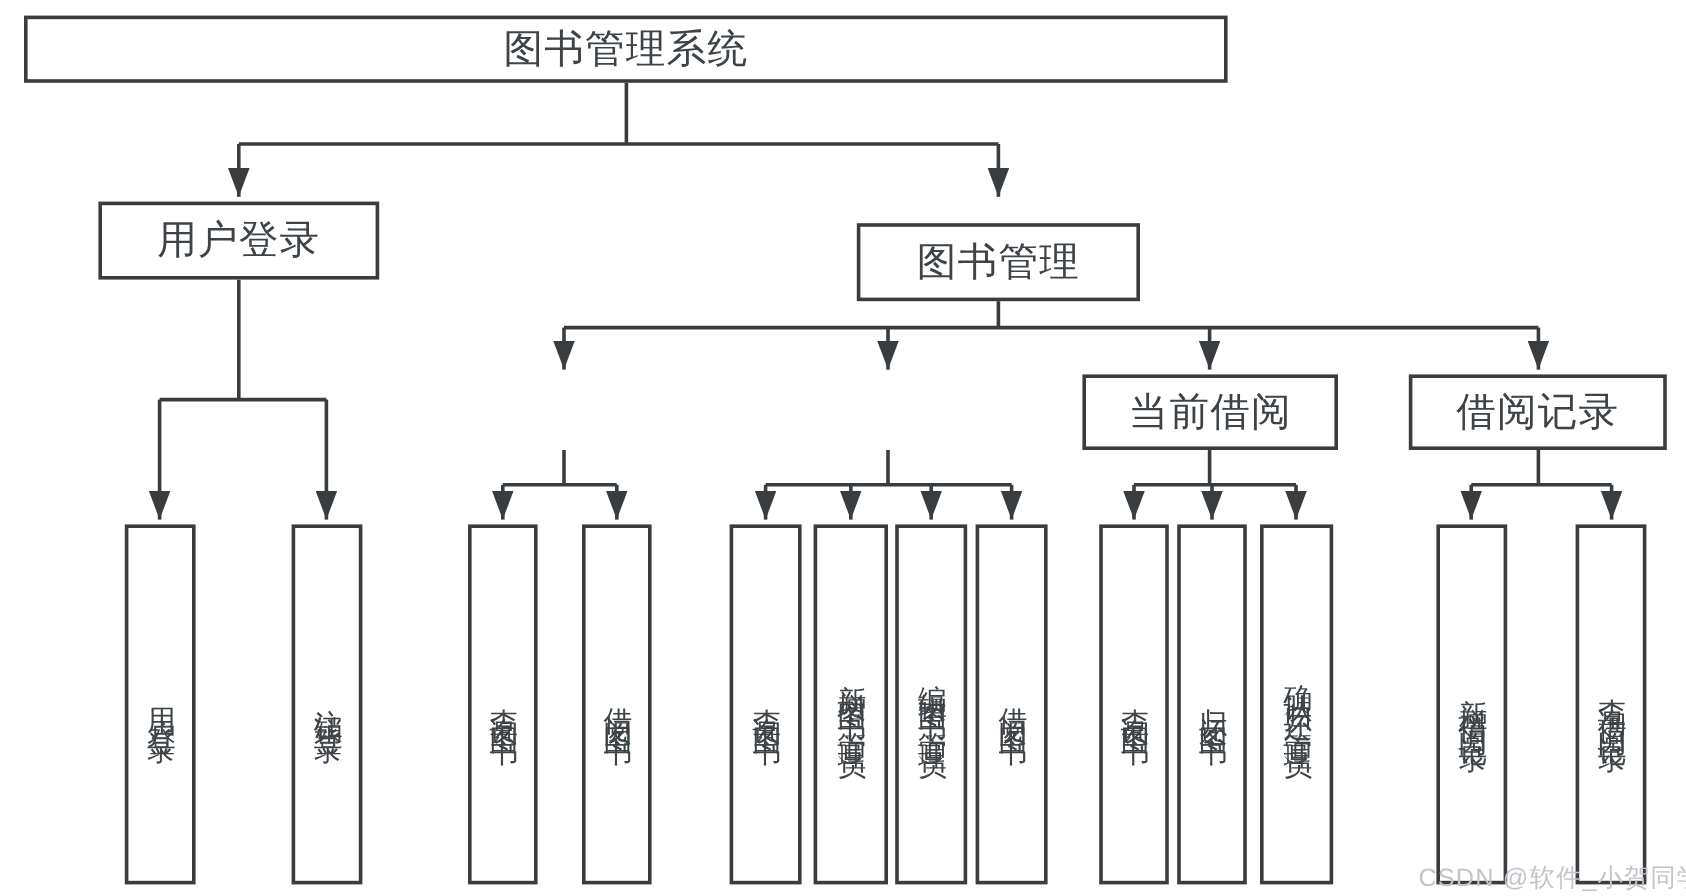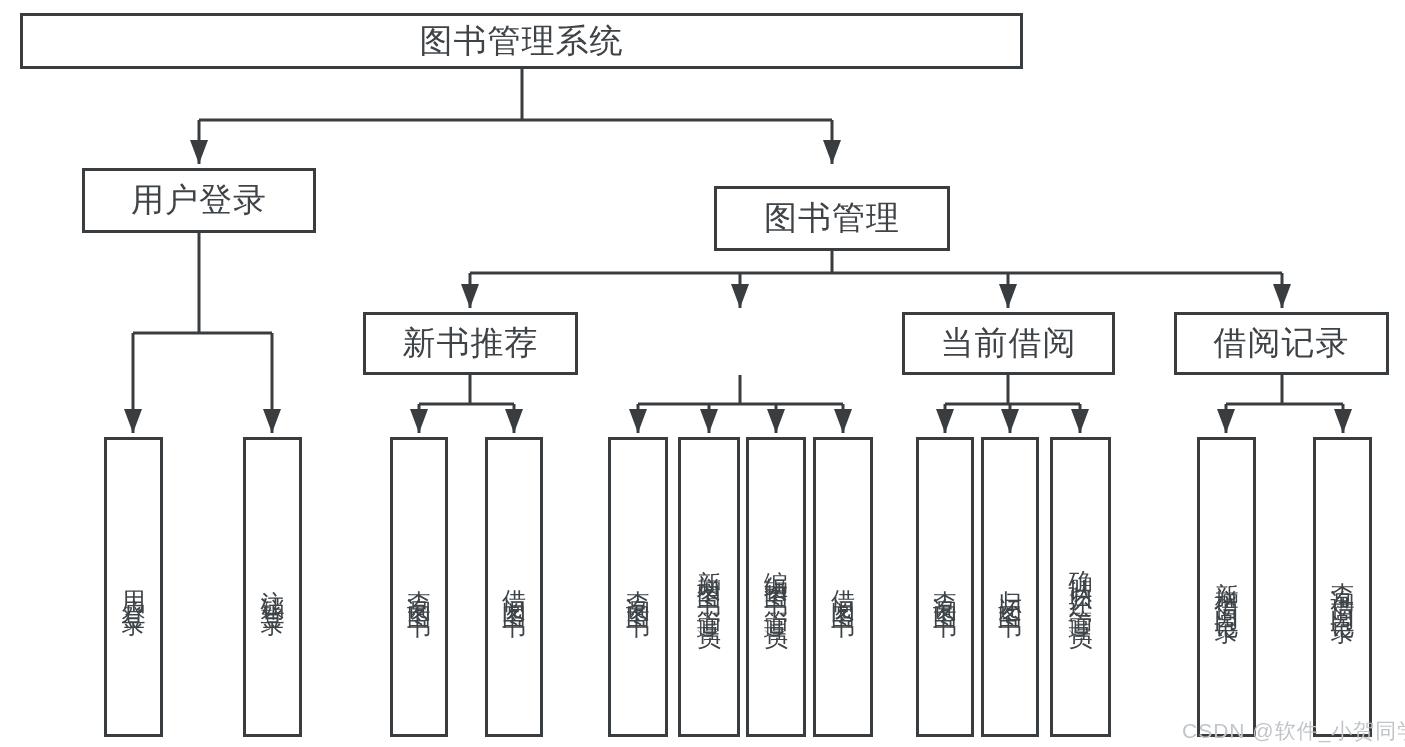--- a/index.html
+++ b/index.html
@@ -98,23 +98,20 @@
     <span>图书管理系统</span>
   </div>
 
   <div class="hbox" style="left:82px;top:168px;width:234px;height:65px;">
     <span>用户登录</span>
   </div>
   <div class="hbox" style="left:714px;top:168px;width:236px;height:65px;margin-top:18px;">
     <span>图书管理</span>
   </div>
 
-  <div class="hbox" style="left:363px;top:312px;width:215px;height:63px;">
-    <span>新书推荐</span>
-  </div>
   <div class="hbox" style="left:902px;top:312px;width:213px;height:63px;">
     <span>当前借阅</span>
   </div>
   <div class="hbox" style="left:1174px;top:312px;width:215px;height:63px;">
     <span>借阅记录</span>
   </div>
 
   <div class="vbox" style="left:104px;width:59px;">
     <span class="vtext">用户登录</span>
   </div>

